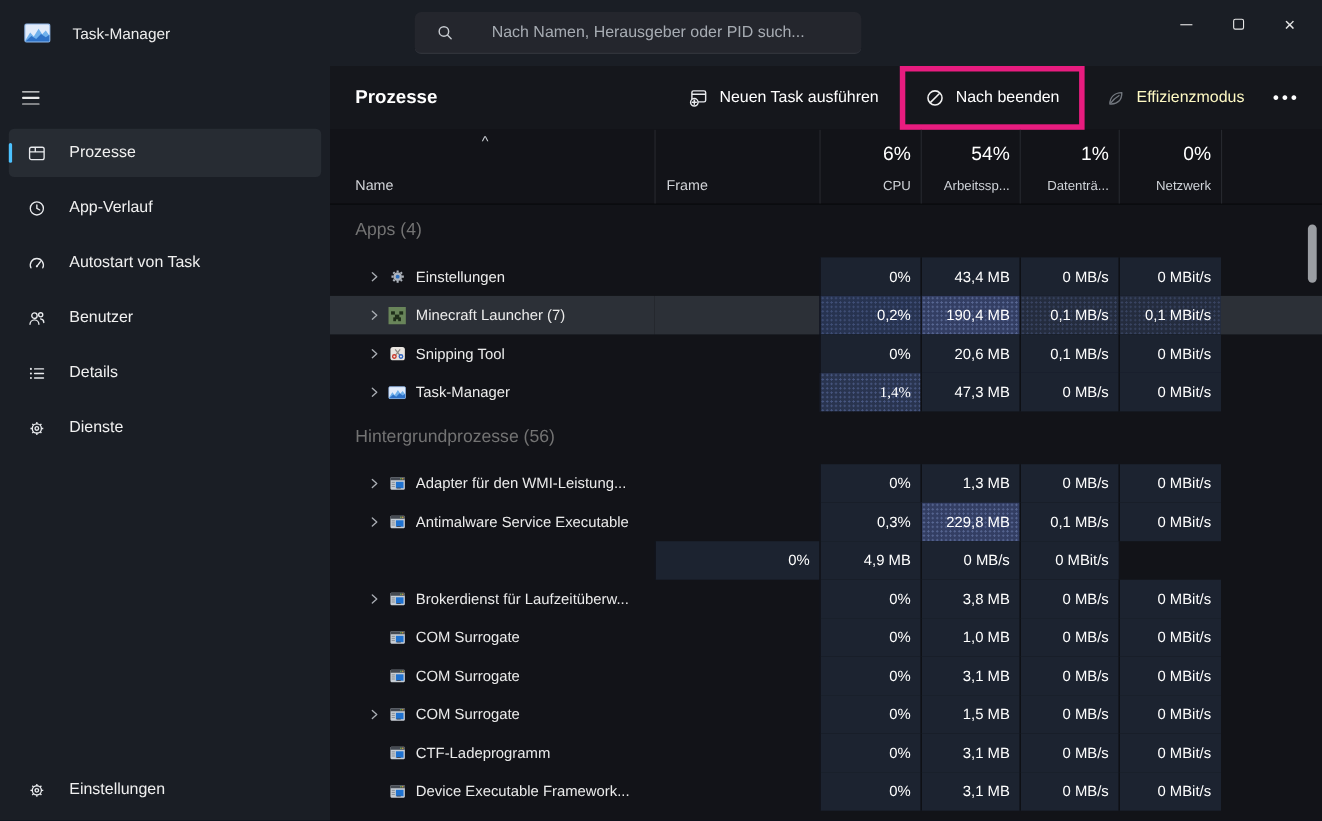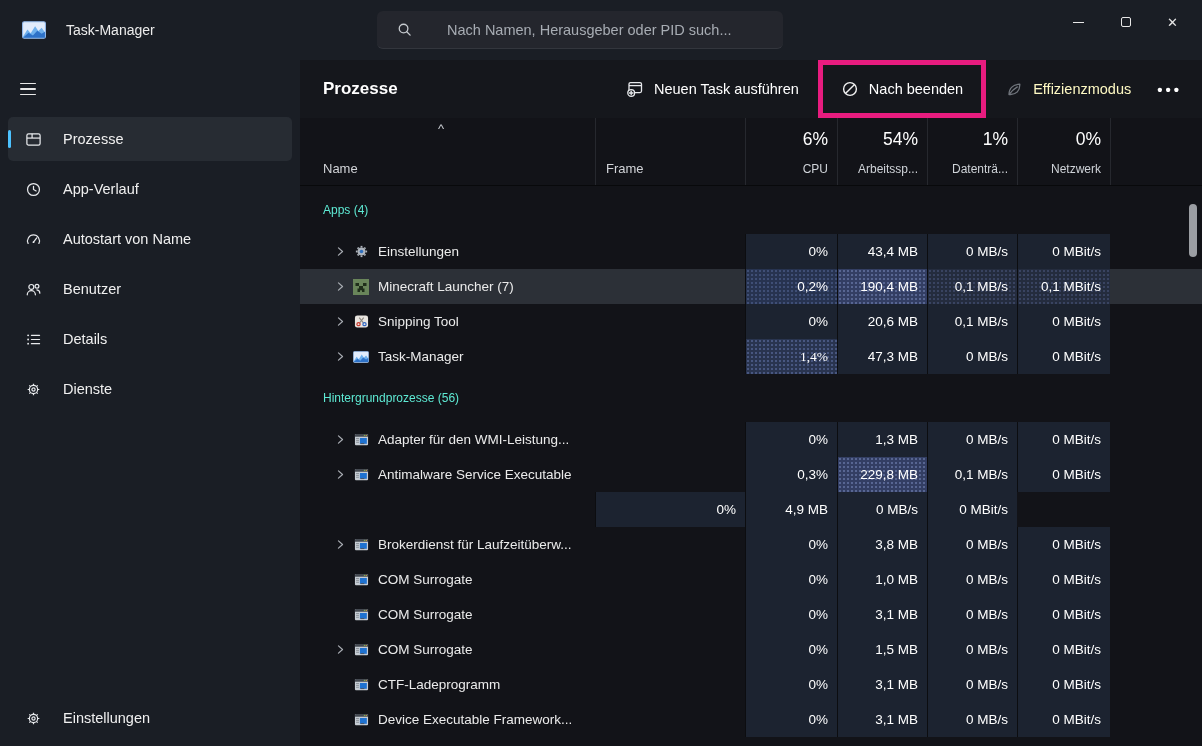--- a/index.html
+++ b/index.html
@@ -68,21 +68,21 @@
   .name-h .hlabel, .status-h .hlabel { font-size:13px; color:#d2d4d8; }
   .sort-caret { position:absolute; top:3px; left:138px; font-size:13px; color:#c9cdd2; }
   .status-h { display:flex; align-items:flex-end; padding:0 0 9px 10px; }
   .num-h { display:flex; flex-direction:column; align-items:flex-end; justify-content:space-between;
            padding:11px 9px 9px 0; }
   .num-h .usage { font-size:17.5px; color:#fff; }
   .num-h .hlabel { font-size:12px; color:#cfd3d8; }
 
   .rows-area { position:relative; }
   .group-head { height:48px; display:flex; align-items:center; padding-left:23px;
-                font-size:12px; color:#5eead4; }
+                font-size:16px; color:#737373; }
   .row { height:35px; cursor:default; }
   .cell { display:flex; align-items:center; }
   .name-cell { padding-left:10px; }
   .chev { width:20px; margin-left:20px; display:flex; align-items:center; justify-content:center; }
   .picon { width:16px; height:16px; margin-left:3px; display:flex; align-items:center; justify-content:center; }
   .pname { margin-left:9px; font-size:13.5px; color:#ebebeb; white-space:nowrap; overflow:hidden; }
   .data-cell { justify-content:flex-end; padding-right:9px; font-size:13.5px; color:#fff;
                border-left:1px solid #0c0d10; }
   .h0 { background:#1c2330; }
   .h1 { background:#222c42; }
@@ -161,21 +161,21 @@
             <span class="nav-label">App-Verlauf</span>
           </div>
           <div class="nav-item">
             <span class="nav-icon">
               <svg xmlns="http://www.w3.org/2000/svg" viewBox="0 0 18 18" width="17" height="17" fill="none" stroke="#e8eaed" stroke-width="1.3" stroke-linecap="round">
                 <path d="M3.3 13.2 a6.3 6.3 0 1 1 11.4 0"></path>
                 <line x1="9" y1="11.8" x2="12.4" y2="7.4"></line>
                 <circle cx="9" cy="11.8" r="1" fill="#e8eaed" stroke="none"></circle>
               </svg>
             </span>
-            <span class="nav-label">Autostart von Name</span>
+            <span class="nav-label">Autostart von Task</span>
           </div>
           <div class="nav-item">
             <span class="nav-icon">
               <svg xmlns="http://www.w3.org/2000/svg" viewBox="0 0 18 18" width="17" height="17" fill="none" stroke="#e8eaed" stroke-width="1.3" stroke-linecap="round">
                 <circle cx="6.7" cy="6.3" r="2.6"></circle>
                 <path d="M2.4 14.6 a4.3 4.3 0 0 1 8.6 0"></path>
                 <circle cx="12.7" cy="5.5" r="2"></circle>
                 <path d="M12.6 9.4 a3.6 3.6 0 0 1 3.1 3.5"></path>
               </svg>
             </span>

